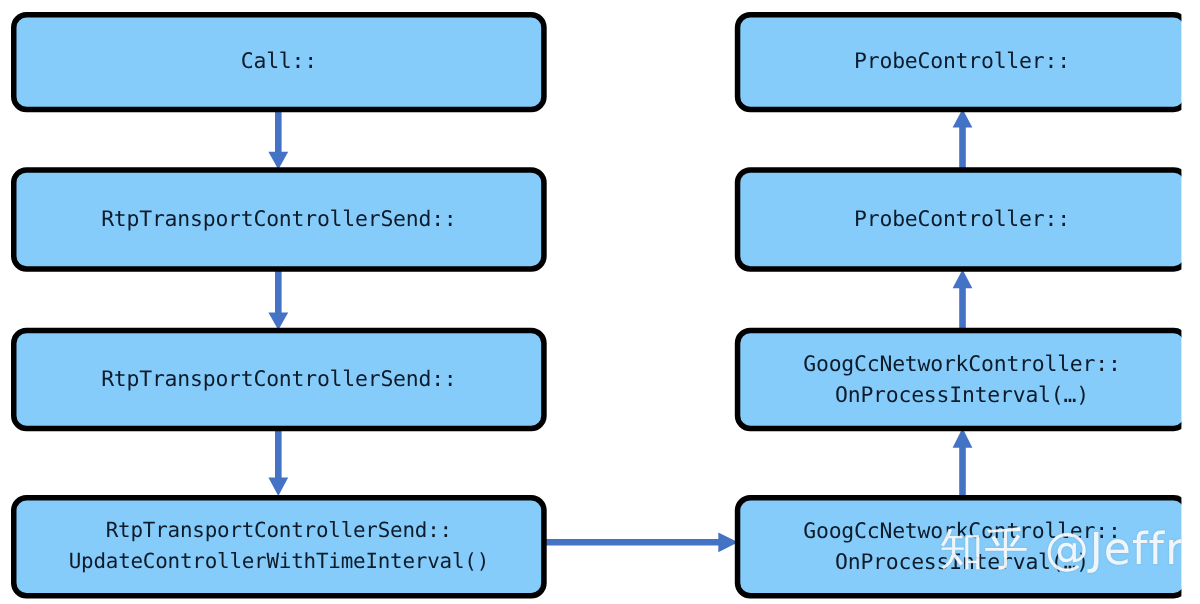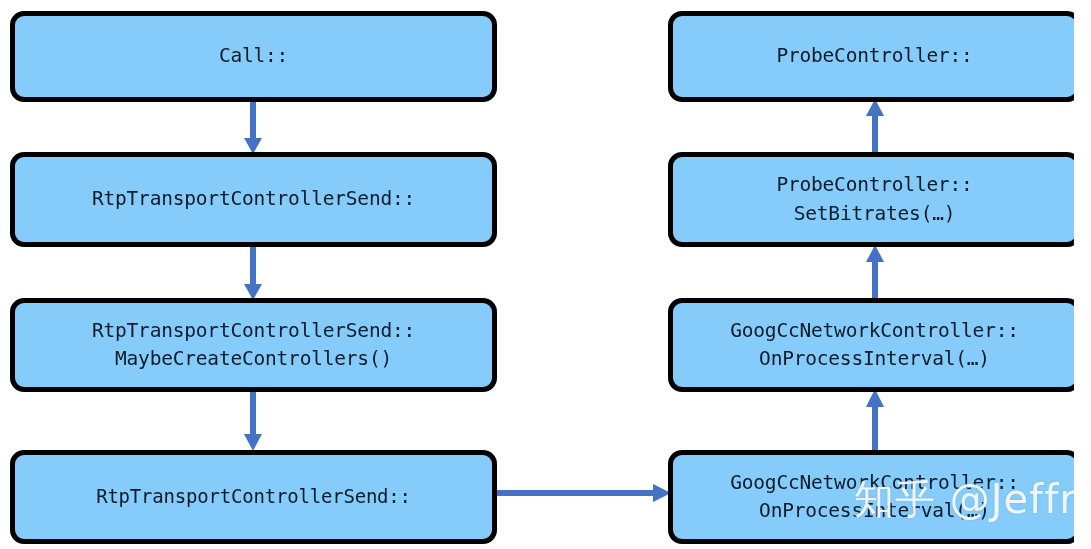--- a/index.html
+++ b/index.html
@@ -75,34 +75,33 @@
   <div class="node" style="left:10px; top:11px; width:487px; height:91px;">
     <span class="line1">Call::</span>
   </div>
 
   <div class="node" style="left:10px; top:152px; width:487px; height:95px;">
     <span class="line1">RtpTransportControllerSend::</span>
   </div>
 
   <div class="node" style="left:10px; top:298px; width:487px; height:94px;">
     <span class="line1">RtpTransportControllerSend::</span>
-    <span class="line2">MaybeCreateControllers()</span>
   </div>
 
   <div class="node" style="left:10px; top:450px; width:487px; height:94px; font-size:19px;">
     <span class="line1">RtpTransportControllerSend::</span>
+    <span class="line2">UpdateControllerWithTimeInterval()</span>
   </div>
 
   <div class="node" style="left:668px; top:11px; width:413px; height:91px;">
     <span class="line1">ProbeController::</span>
   </div>
 
   <div class="node" style="left:668px; top:152px; width:413px; height:95px;">
     <span class="line1">ProbeController::</span>
-    <span class="line2">SetBitrates(…)</span>
   </div>
 
   <div class="node" style="left:668px; top:298px; width:413px; height:94px;">
     <span class="line1">GoogCcNetworkController::</span>
     <span class="line2">OnProcessInterval(…)</span>
   </div>
 
   <div class="node" style="left:668px; top:450px; width:413px; height:94px;">
     <span class="line1">GoogCcNetworkController::</span>
     <span class="line2">OnProcessInterval(…)</span>

